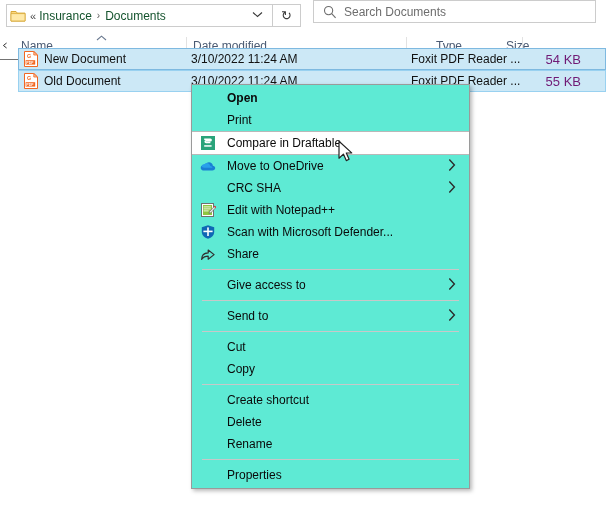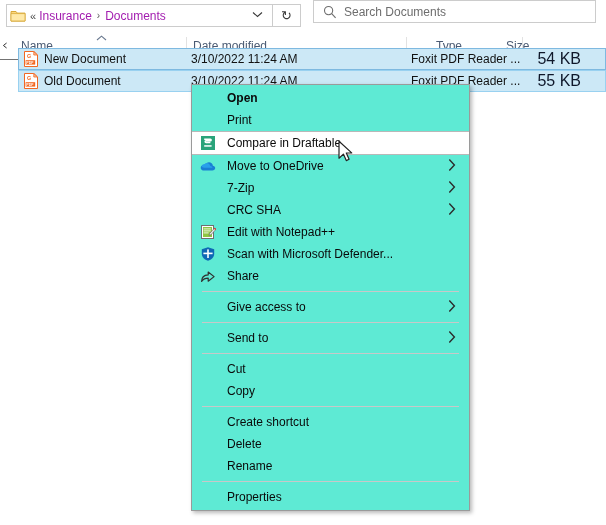--- a/index.html
+++ b/index.html
@@ -45,21 +45,21 @@
     flex: 0 0 auto;
   }
   .folder-ico svg { display: block; }
   .crumb-chevrons {
     color: #4a4a4a;
     font-size: 11px;
     margin-right: 4px;
     letter-spacing: -1px;
   }
   .crumb {
-    color: #a21caf;
+    color: #14532d;
     font-size: 12px;
     white-space: nowrap;
   }
   .crumb-sep {
     color: #5c5c5c;
     font-size: 10px;
     margin: 0 5px;
   }
   .addr-caret {
     margin-left: auto;
@@ -200,21 +200,21 @@
     left: 392px; top: 0; height: 20px;
     display: flex; align-items: center;
     font-size: 12px; color: #111111;
     white-space: nowrap;
   }
   .cell-size {
     position: absolute;
     left: 470px; top: 0; height: 20px;
     width: 92px;
     display: flex; align-items: center; justify-content: flex-end;
-    font-size: 16px; color: #0f172a;
+    font-size: 13px; color: #701a75;
     white-space: nowrap;
   }
 
   
   .ctx-menu {
     position: absolute;
     left: 191px; top: 84px;
     width: 279px;
     background: #5eead4;
     border: 1px solid #9a9a9a;
@@ -412,27 +412,20 @@
           <path d="M6.6 5.0c1.8 0 3.3 1.3 3.6 3.0 1.1.1 2.0.8 2.3 1.8H4.2c-1.4 0-2.4-.7-2.6-1.7.4-1.2 1.6-2.1 3.0-2.1.6-.7 1.3-1.0 2.0-1.0z" fill="#28a0ea"></path>
         </svg>
       </span>
       <span class="ctx-label">Move to OneDrive</span>
       <span class="ctx-arrow"><svg width="8" height="13" viewBox="0 0 8 13">
           <path d="M1.3 1L6.4 6.5 1.3 12" fill="none" stroke="#2b2b2b" stroke-width="1.4"></path>
         </svg></span>
     </div>
     <div class="ctx-item">
       <span class="ctx-ico"></span>
-      <span class="ctx-label">7-Zip</span>
-      <span class="ctx-arrow"><svg width="8" height="13" viewBox="0 0 8 13">
-          <path d="M1.3 1L6.4 6.5 1.3 12" fill="none" stroke="#2b2b2b" stroke-width="1.4"></path>
-        </svg></span>
-    </div>
-    <div class="ctx-item">
-      <span class="ctx-ico"></span>
       <span class="ctx-label">CRC SHA</span>
       <span class="ctx-arrow"><svg width="8" height="13" viewBox="0 0 8 13">
           <path d="M1.3 1L6.4 6.5 1.3 12" fill="none" stroke="#2b2b2b" stroke-width="1.4"></path>
         </svg></span>
     </div>
     <div class="ctx-item">
       <span class="ctx-ico">
         <svg width="16" height="16" viewBox="0 0 16 16">
           <rect x="1.5" y="1.5" width="12" height="13" fill="#ffffff" stroke="#6f6f6f" stroke-width="1"></rect>
           <rect x="3" y="3" width="9" height="10" fill="#8ec640"></rect>

